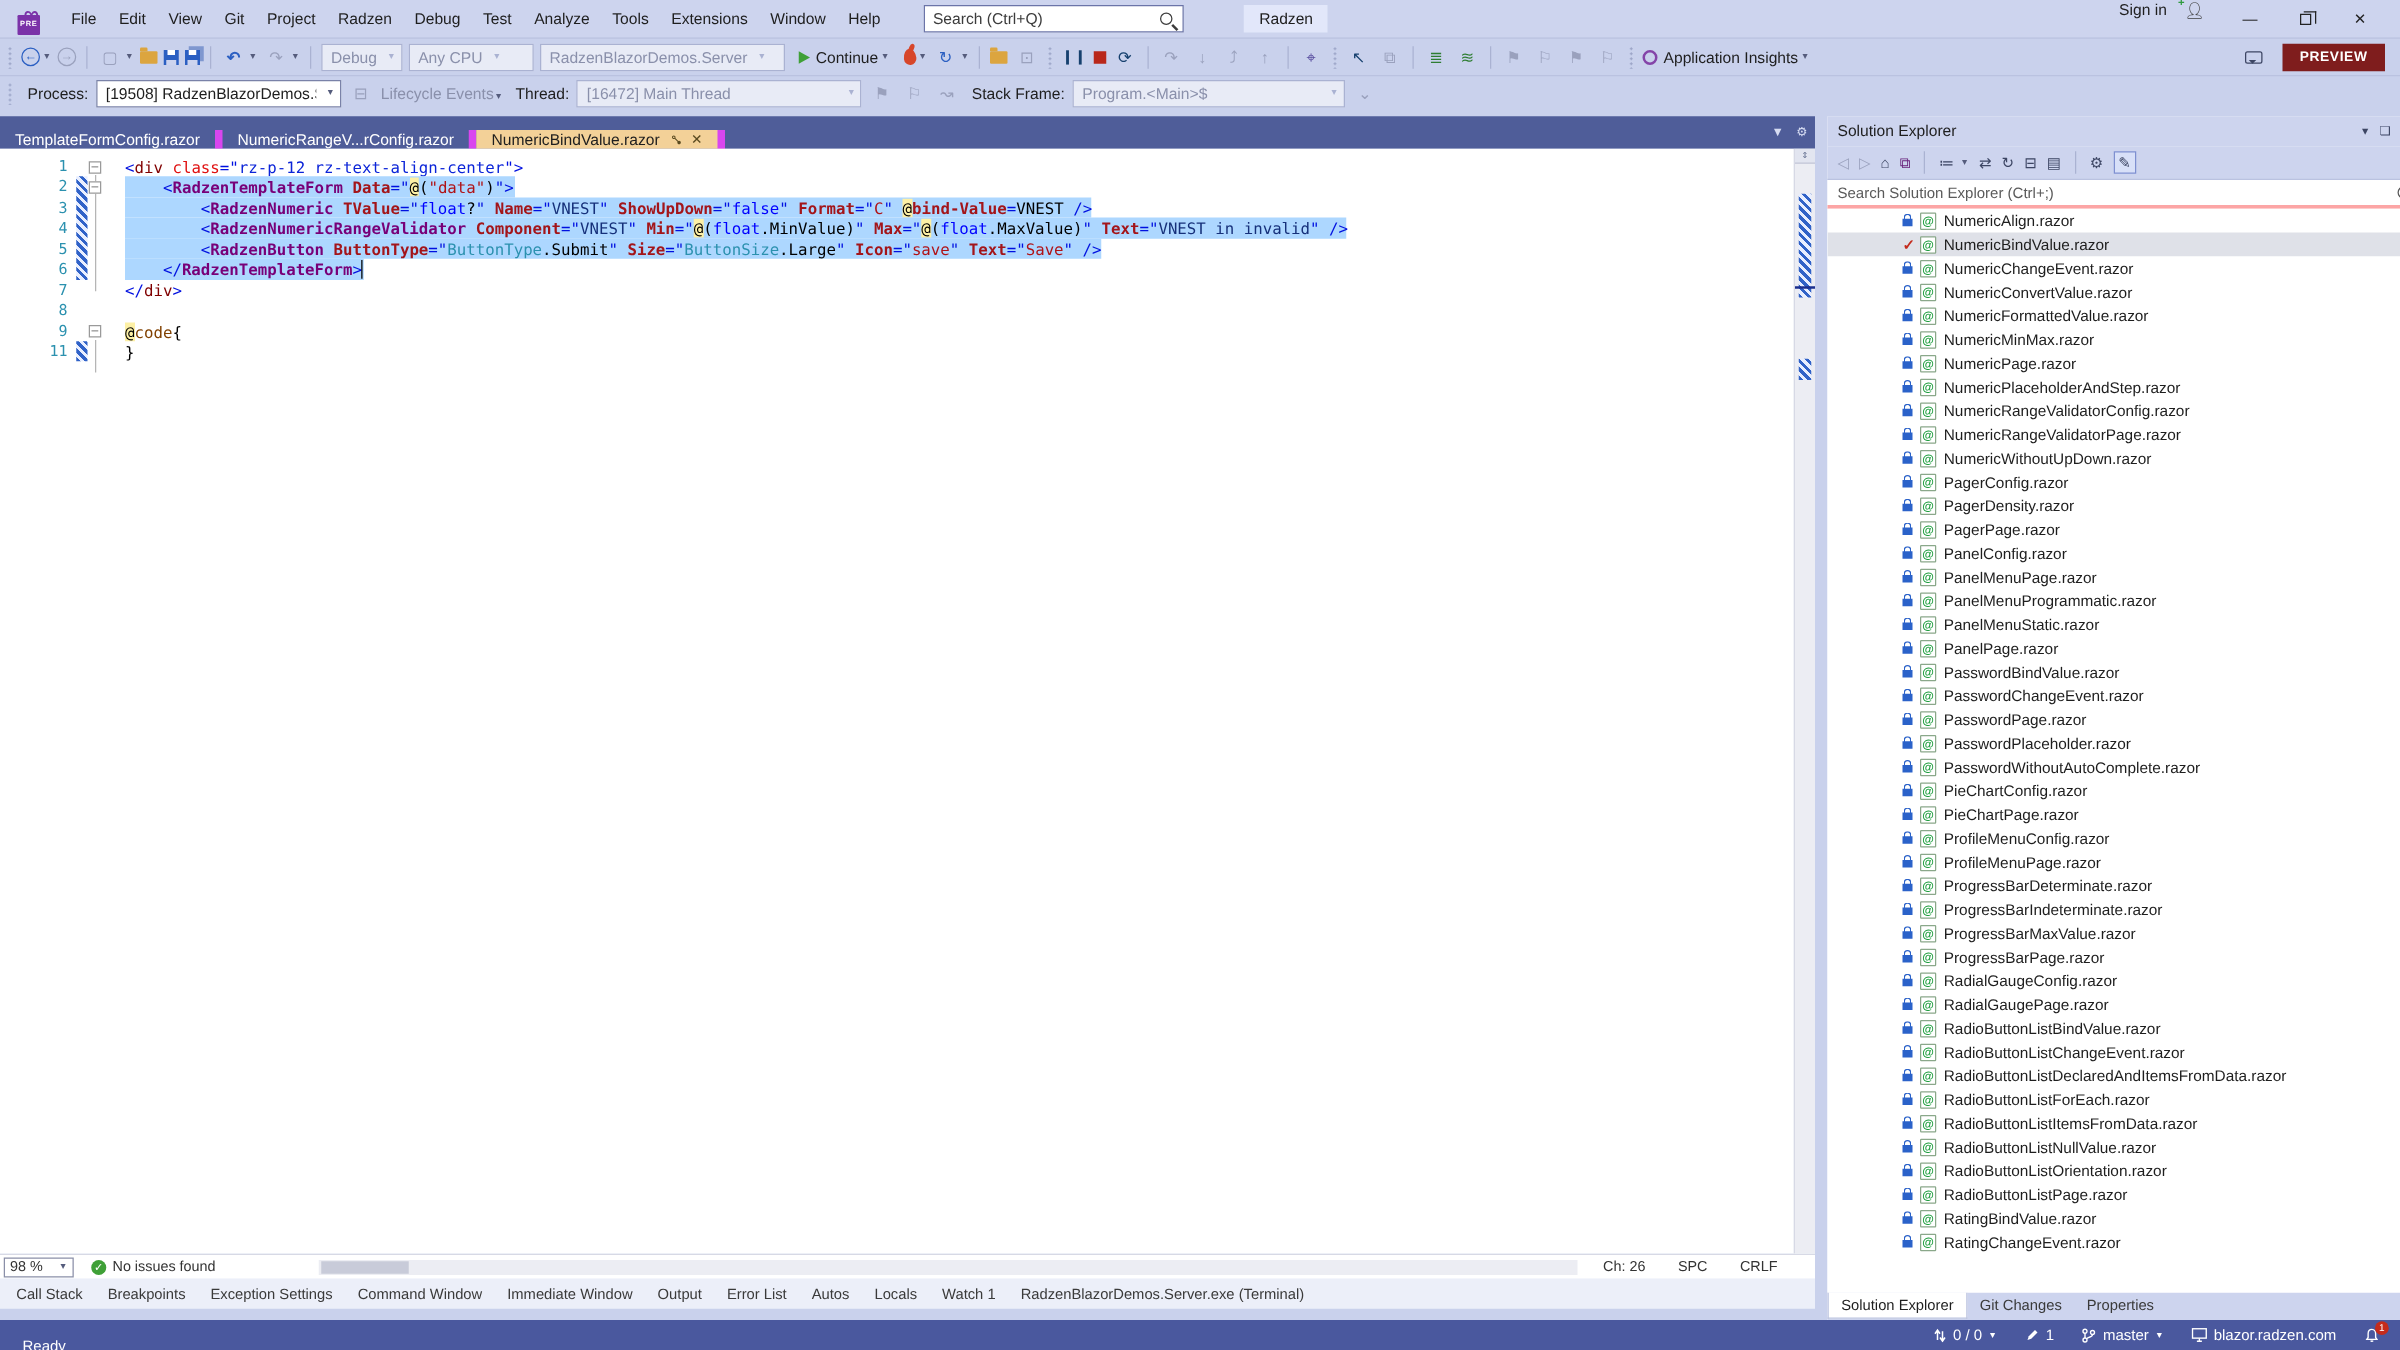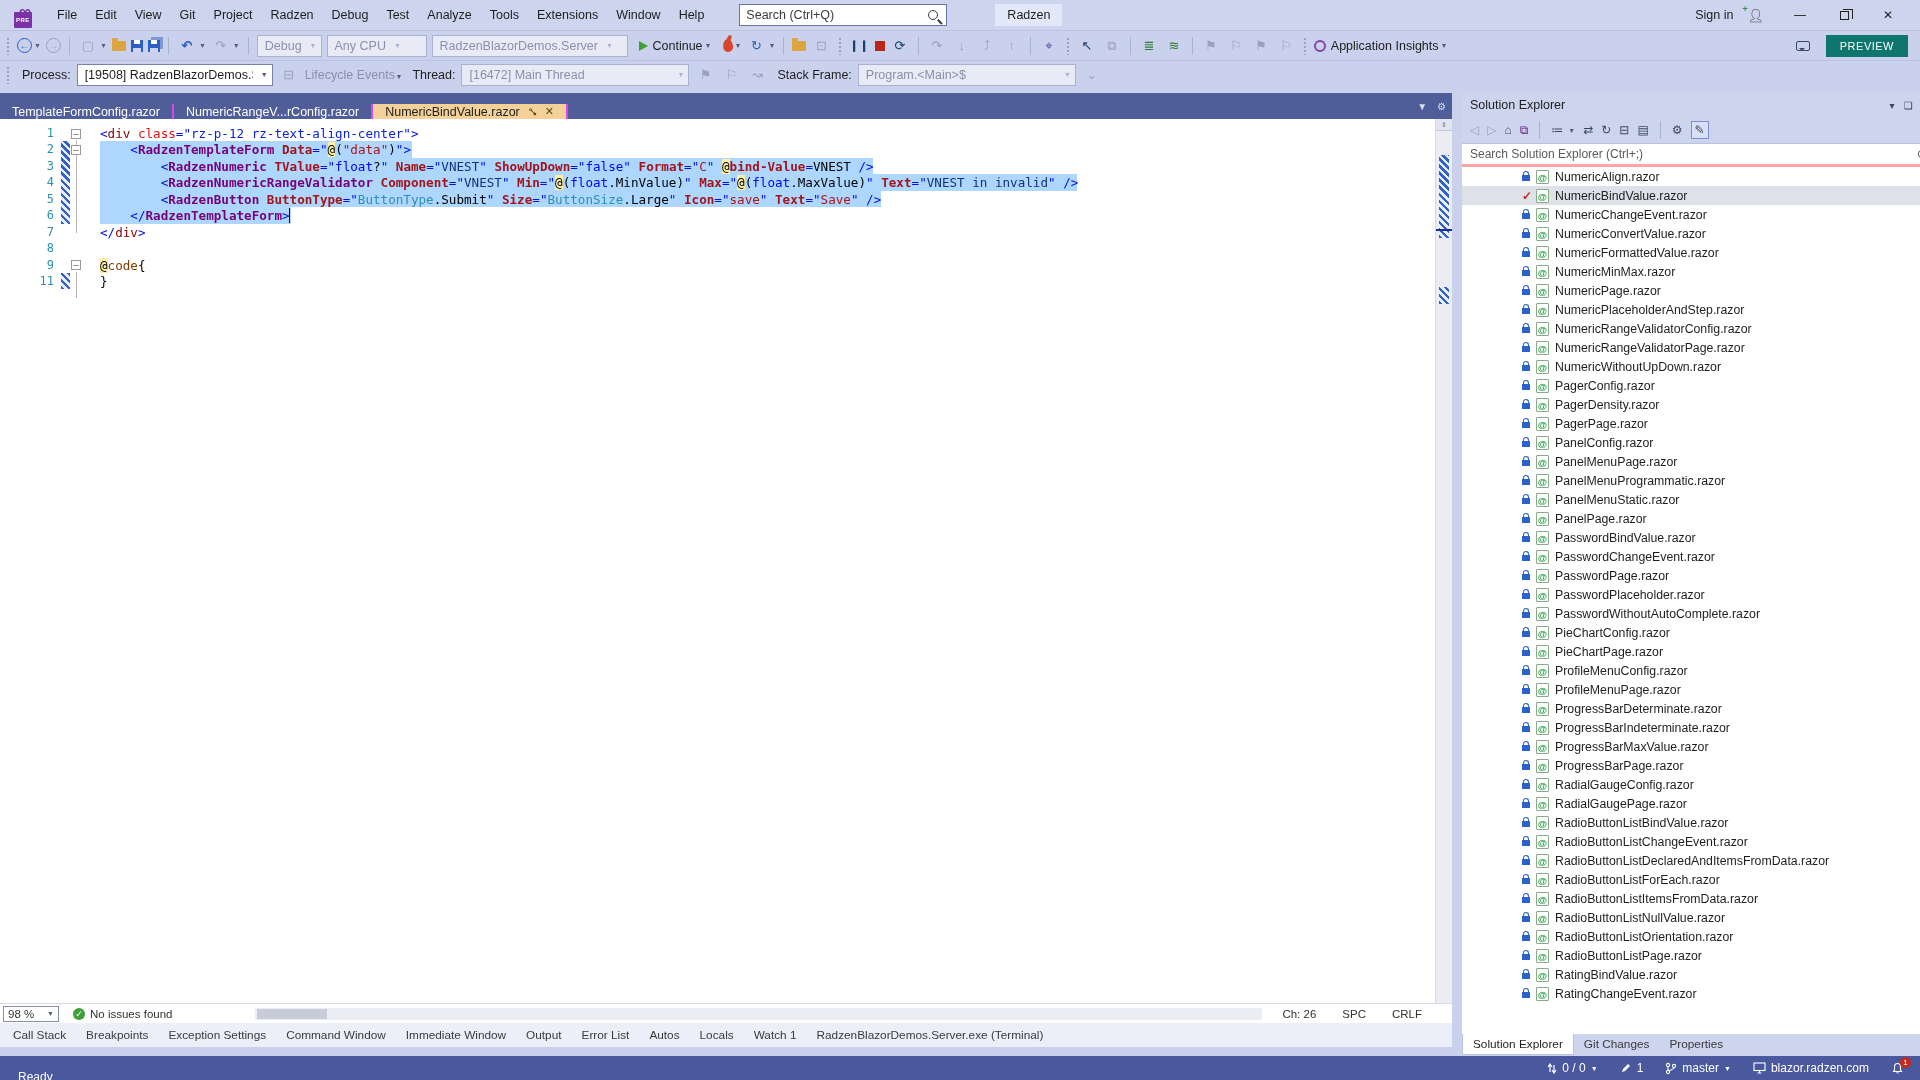--- a/index.html
+++ b/index.html
@@ -9,21 +9,21 @@
   
   .titlebar { position:absolute; left:0; top:0; width:1920px; height:30px; background:#cdd4ee; display:flex; align-items:center; }
   .vslogo { width:26px; height:22px; margin:0 10px 0 12px; position:relative; color:#7b32a8; font-weight:bold; font-size:17px; line-height:16px; text-align:center; }
   .vslogo .pre { position:absolute; left:2px; bottom:-2px; background:#7b32a8; color:#fff; font-size:6px; font-weight:bold; padding:0 2px; border-radius:1px; letter-spacing:.5px; }
   .menu-item { padding:4px 9px; cursor:default; }
   .searchbox { width:208px; height:22px; background:#fff; border:1px solid #6b74a8; margin-left:26px; display:flex; align-items:center; padding:0 6px; color:#444; }
   .searchbox .ph { flex:1; font-size:12.5px; color:#3c3c3c; }
   .mag { width:10px; height:10px; border:1.6px solid #3c3c3c; border-radius:50%; position:relative; margin-right:2px; }
   .mag:after { content:""; position:absolute; width:6px; height:1.6px; background:#3c3c3c; transform:rotate(45deg); left:8px; top:10px; }
   .sol-badge { margin-left:48px; background:#e2e7fa; padding:4px 12px; }
-  .tb-right { margin-left:auto; display:flex; align-items:center; gap:14px; padding-right:10px; }
+  .tb-right { margin-left:auto; display:flex; gap:14px; padding-right:10px; }
   .signin { font-size:12.5px; }
   .person { color:#3c3c3c; font-size:13px; position:relative; }
   .person:before { content:"+"; color:#2e9b3e; font-size:9px; position:absolute; left:-5px; top:-4px; font-weight:bold; }
   .winbtns { display:flex; }
   .winbtn { width:44px; height:28px; display:flex; align-items:center; justify-content:center; color:#222; font-size:12px; }
   .maxbox { width:9px; height:9px; border:1px solid #222; position:relative; }
   .maxbox:before { content:""; position:absolute; left:2px; top:-3px; width:9px; height:9px; border:1px solid #222; border-bottom:none; border-left:none; }
 
   
   .toolbar { position:absolute; left:0; top:30px; width:1920px; height:30px; background:#c9d1ec; border-top:1px solid #bac2e0; display:flex; align-items:center; gap:5px; padding-left:4px; }
@@ -44,35 +44,35 @@
   .combo .drop { margin-left:8px; color:#aab2d2; }
   .combo.on { background:#fff; color:#1e1e1e; border-color:#7a82a8; }
   .combo.on .drop { color:#555c7c; }
   .playbtn { display:flex; align-items:center; gap:5px; padding:2px 6px; }
   .play { width:0; height:0; border-left:9px solid #3fa037; border-top:5.5px solid transparent; border-bottom:5.5px solid transparent; }
   .flame { width:10px; height:13px; background:#d7462a; border-radius:50% 50% 50% 50%/60% 60% 40% 40%; position:relative; transform:rotate(-6deg); }
   .flame:before { content:""; position:absolute; top:-4px; left:5px; width:4px; height:7px; background:#d7462a; border-radius:50% 50% 0 50%; transform:rotate(30deg); }
   .pausebars { color:#16406e; font-weight:bold; font-size:11px; letter-spacing:1px; }
   .stopsq { width:10px; height:10px; background:#b9271a; }
   .ai-dot { width:12px; height:12px; border-radius:50%; border:2px solid #8444a8; display:inline-block; }
-  .preview-btn { background:#0f766e; color:#fff; font-weight:normal; font-size:11px; letter-spacing:.5px; padding:5px 14px; }
+  .preview-btn { background:#7f1d1d; color:#fff; font-weight:bold; font-size:11px; letter-spacing:.5px; padding:5px 14px; }
   .bubble { width:14px; height:10px; border:1.4px solid #3c4563; border-radius:2px; position:relative; }
   .bubble:after { content:""; position:absolute; left:2px; bottom:-4px; border:3px solid transparent; border-top-color:#3c4563; }
 
   
   .procbar { position:absolute; left:0; top:60px; width:1920px; height:28px; background:#c9d1ec; border-top:1px solid #bac2e0; display:flex; align-items:center; gap:6px; padding-left:4px; font-size:12.5px; }
   .plabel { color:#1e1e1e; margin-left:4px; }
 
   
   .editor-col { position:absolute; left:0; top:93px; width:1452px; height:963px; display:flex; flex-direction:column; }
   .se-col { position:absolute; left:1462px; top:93px; width:476px; height:963px; display:flex; flex-direction:column; background:#fff; }
 
   
   .tabstrip { height:26px; background:#4f5d99; display:flex; align-items:flex-end; position:relative; }
-  .etab { height:15px; display:flex; align-items:center; padding:0 12px; color:#fff; font-size:12.5px; border-right:2px solid #d946ef; }
+  .etab { height:15px; display:flex; align-items:center; padding:0 12px; color:#fff; font-size:12.5px; border-right:6px solid #d946ef; }
   .etab.active { background:#f3d198; color:#1e1e1e; }
   .etab .pin { font-size:10px; margin-left:8px; transform:rotate(45deg); color:#5a4a20; }
   .etab .x { font-size:11px; margin-left:7px; color:#5a4a20; }
   .strip-ctrl { position:absolute; right:6px; top:0; height:26px; display:flex; align-items:center; gap:10px; color:#d6dcf2; font-size:10px; }
 
   
   .code-area { height:884px; background:#fff; position:relative; overflow:hidden; font-family:"DejaVu Sans Mono", monospace; font-size:12.6px; }
   .code-lines { position:absolute; left:0; top:6px; right:17px; }
   .code-row { height:16.45px; position:relative; white-space:pre; }
   .lnum { position:absolute; left:0; top:1px; width:54px; text-align:right; color:#2b91af; font-size:12px; }

